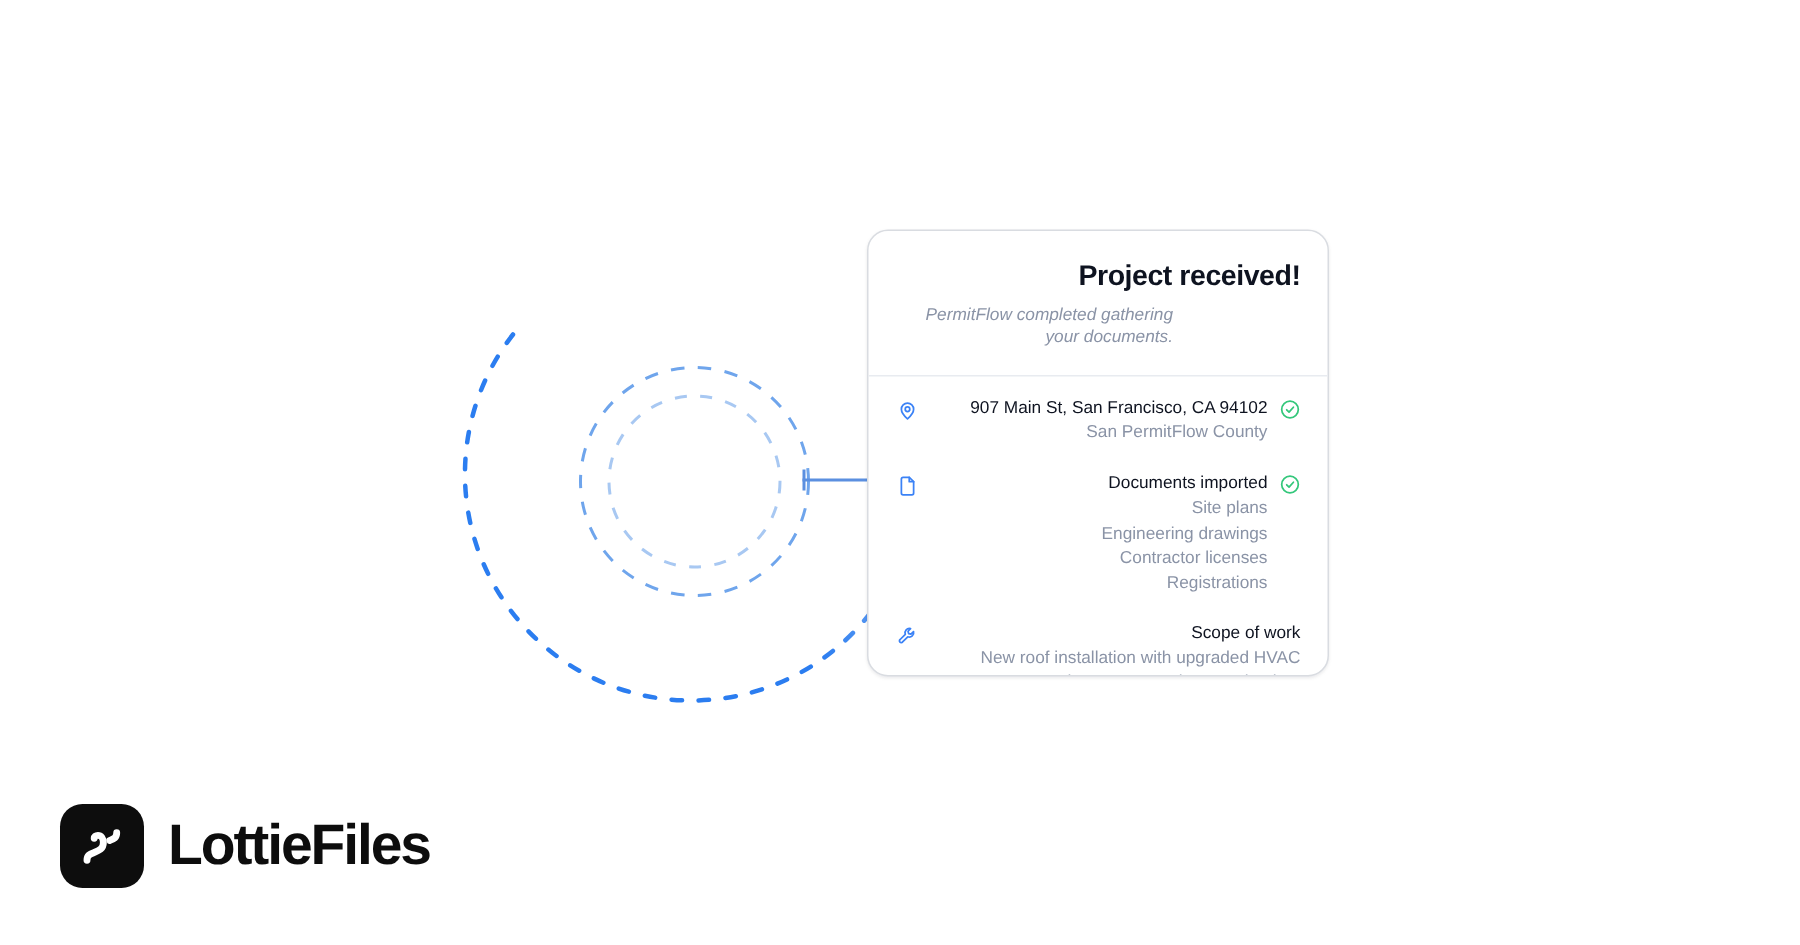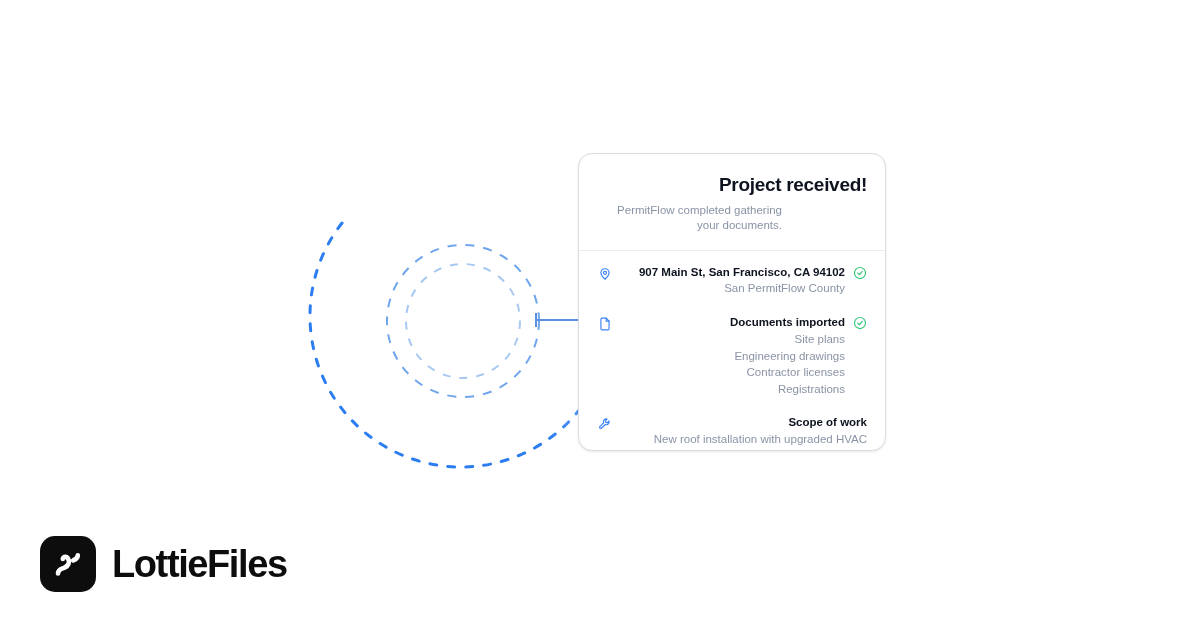--- a/index.html
+++ b/index.html
@@ -73,20 +73,21 @@
     letter-spacing: -0.3px;
     line-height: 1.15;
   }
 
   .card-subtitle {
     margin-top: 7px;
     font-size: 11.5px;
     line-height: 1.35;
     color: #8a93a6;
     max-width: 185px;
+    font-style: italic;
   }
 
   .divider {
     height: 1px;
     background: #e8ebf0;
     width: 100%;
   }
 
   .card-body {
     padding: 14px 18px 0 18px;
@@ -107,21 +108,21 @@
     margin-top: 1px;
     display: flex;
     align-items: center;
     justify-content: center;
   }
 
   .row-content { flex: 1; min-width: 0; }
 
   .row-title {
     font-size: 11.5px;
-    font-weight: bold;
+    font-weight: normal;
     color: #0e1320;
     line-height: 1.35;
   }
 
   .row-sub {
     font-size: 11.5px;
     color: #8a93a6;
     line-height: 1.43;
   }
 

